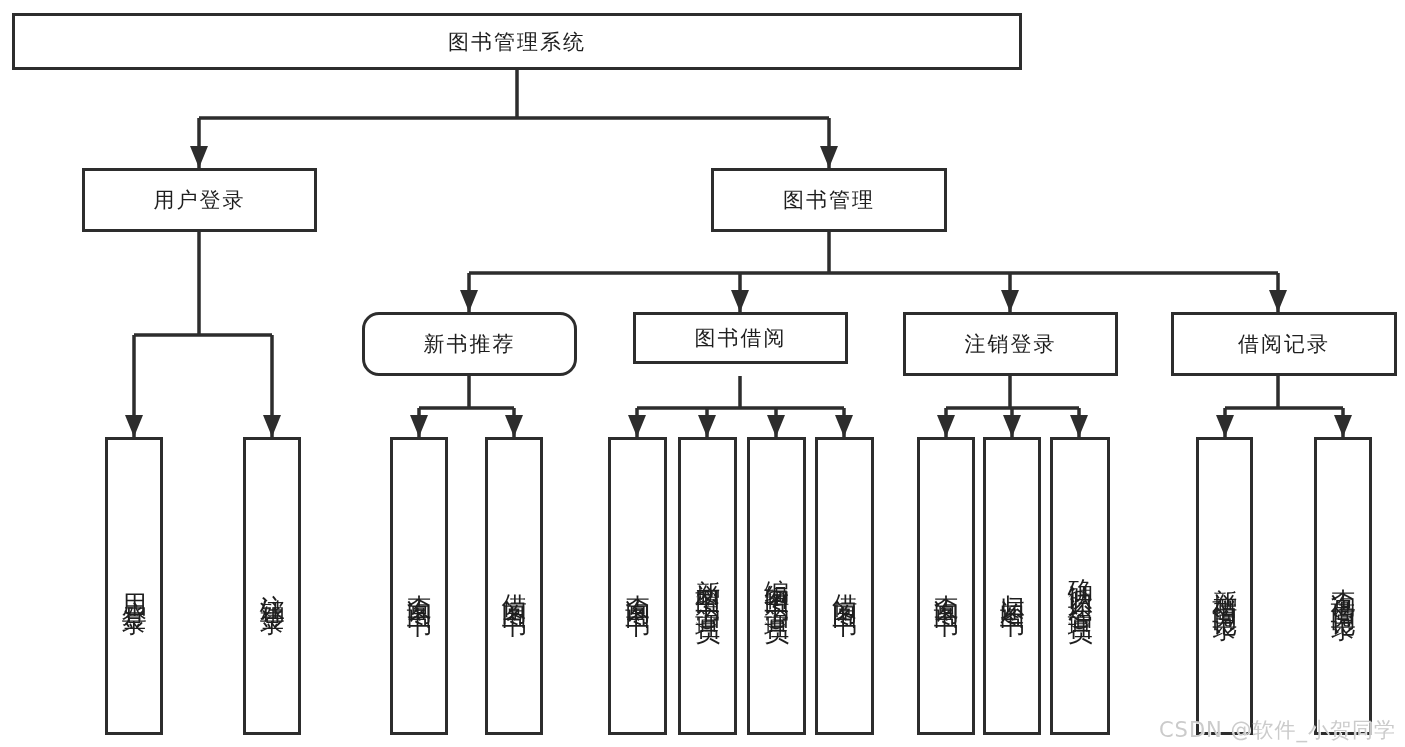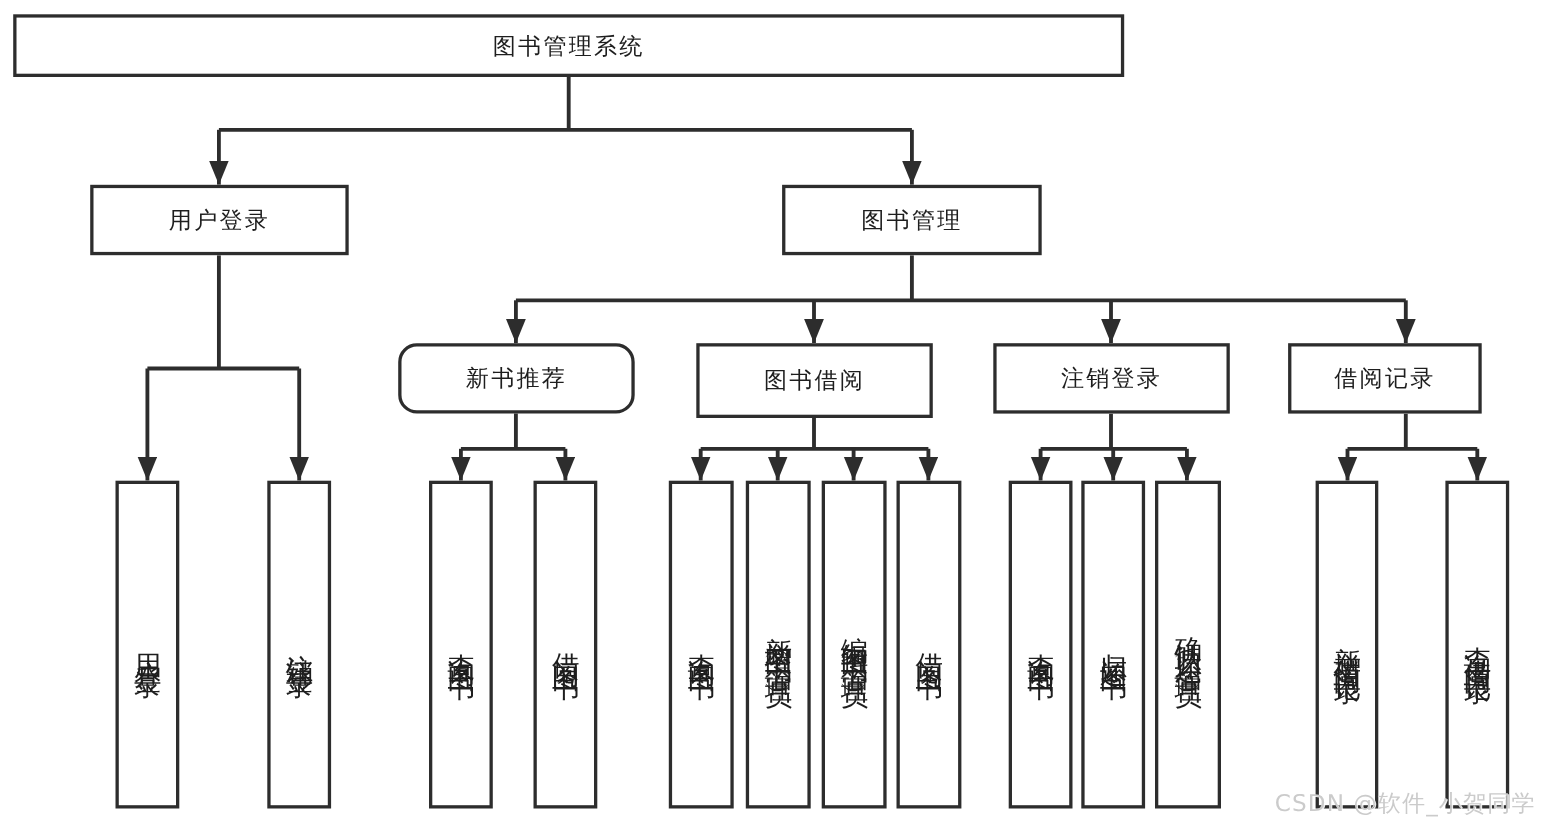--- a/index.html
+++ b/index.html
@@ -122,27 +122,27 @@
   <div class="node" style="left:82px; top:168px; width:235px; height:64px;">
     <span class="hlabel">用户登录</span>
   </div>
   <div class="node" style="left:711px; top:168px; width:236px; height:64px;">
     <span class="hlabel">图书管理</span>
   </div>
 
   <div class="node" style="left:362px; top:312px; width:215px; height:64px;border-radius:17px;">
     <span class="hlabel">新书推荐</span>
   </div>
-  <div class="node" style="left:633px; top:312px; width:215px; height:68px;">
+  <div class="node" style="left:633px; top:312px; width:215px; height:52px;">
     <span class="hlabel">图书借阅</span>
   </div>
   <div class="node" style="left:903px; top:312px; width:215px; height:64px;">
     <span class="hlabel">注销登录</span>
   </div>
-  <div class="node" style="left:1171px; top:312px; width:176px; height:64px;">
+  <div class="node" style="left:1171px; top:312px; width:226px; height:64px;">
     <span class="hlabel">借阅记录</span>
   </div>
 
   <div class="node" style="left:105px; top:437px; width:58px; height:298px;">
     <span class="vtext">用户登录</span>
   </div>
   <div class="node" style="left:243px; top:437px; width:58px; height:298px;">
     <span class="vtext">注销登录</span>
   </div>
 

